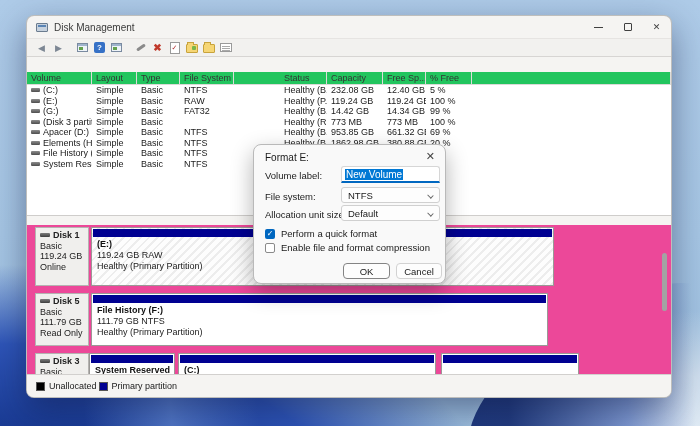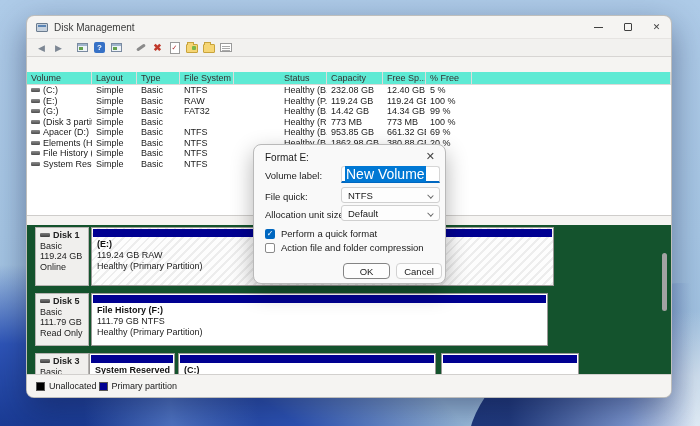--- a/index.html
+++ b/index.html
@@ -54,31 +54,31 @@
   .folder { width:12px; height:9px; background:#f6d675; border:1px solid #c8a33c; border-radius:1px; position:relative; margin-top:2px; }
   .folder::before { content:""; position:absolute; left:0; top:-3px; width:5px; height:2px; background:#f6d675; border:1px solid #c8a33c; border-bottom:none; }
   .folder.accent::after { content:""; position:absolute; right:1px; top:1px; width:4px; height:4px; background:#7ab648; border-radius:1px; }
   .props { width:12px; height:9px; background:#fff; border:1px solid #9a9a9a; position:relative; }
   .props::before { content:""; position:absolute; left:1px; right:1px; top:2px; height:1px; background:#aaa; box-shadow:0 2px 0 #aaa, 0 4px 0 #aaa; }
   .tb-gap { width:5px; }
 
   
   .pane-top { position:absolute; left:0; top:56px; width:100%; height:144px; background:#fff;
     border-bottom:1px solid #cfcdcb; }
-  .vheader { display:flex; height:13px; background:#5eead4; border-bottom:1px solid #dbd9d7; }
+  .vheader { display:flex; height:13px; background:#22c55e; border-bottom:1px solid #dbd9d7; }
   .vh { font-size:9px; color:#333; padding:0 4px; border-right:1px solid #dedcda; display:flex; align-items:center;
     white-space:nowrap; overflow:hidden; }
   .vrow { display:flex; height:10.5px; align-items:center; }
   .vc { font-size:9px; color:#1a1a1a; padding:0 4px; white-space:nowrap; overflow:hidden; display:flex; align-items:center; }
   .c-vol{width:65px;} .c-lay{width:45px;} .c-typ{width:43px;} .c-fs{width:54px;}
   .c-st{width:47px;margin-left:46px;} .c-cap{width:56px;} .c-free{width:43px;} .c-pct{width:46px;} .c-fill{flex:1;}
   .vol-ico { width:9px; height:4px; background:linear-gradient(#8d8d8d,#4e4e4e); border-radius:1px; margin-right:3px; flex:none; }
 
   
-  .pane-bottom { position:absolute; left:0; top:209px; width:100%; height:149px; background:#14532d; }
+  .pane-bottom { position:absolute; left:0; top:209px; width:100%; height:149px; background:#ec4899; }
   .disk-label { position:absolute; left:8px; width:54px; background:#f0efed; border:1px solid #b5b3b1;
     padding:2px 0 0 4px; font-size:9px; line-height:10.5px; color:#222; }
   .dl-name { display:flex; align-items:center; font-weight:bold; }
   .hdd-ico { width:10px; height:4px; background:linear-gradient(#7d7d7d,#3e3e3e); border-radius:1px; margin-right:3px; flex:none; }
   .part { position:absolute; border:1px solid #9a9896; background:#fff; }
   .part.selected { background:repeating-linear-gradient(135deg, #fdfdfd 0 4px, #ededed 4px 6px); }
   .pbar { height:8px; background:#000091; margin:1px; }
   .pname { font-weight:bold; font-size:9px; padding-left:5px; margin-top:2px; color:#111; }
   .pline { font-size:9px; padding-left:5px; margin-top:1px; color:#222; }
   .vscroll { position:absolute; right:4px; top:28px; width:5px; height:58px; background:#a3a3a3; border-radius:3px; }
@@ -91,21 +91,21 @@
   .sw-black { background:#000000; } .sw-navy { background:#000091; }
 
   
   .dialog { position:absolute; left:226px; top:128px; width:193px; height:140px; background:#f9f9f9;
     border:1px solid #b9b9b9; border-radius:8px; box-shadow:0 8px 22px rgba(0,0,0,.30); z-index:50;text-decoration:underline; }
   .dlg-title { position:absolute; left:11px; top:7px; font-size:10px; color:#1a1a1a; }
   .dlg-close { position:absolute; right:10px; top:5px; font-size:11px; color:#444; }
   .dlg-label { position:absolute; left:11px; font-size:9.5px; color:#1a1a1a; }
   .dlg-input { position:absolute; left:87px; width:99px; height:17px; background:#fff;
     border:1px solid #d6d6d6; border-bottom:2px solid #0067c0; border-radius:3px 3px 0 0;
-    font-size:14px; display:flex; align-items:center; padding-left:3px; }
+    font-size:10px; display:flex; align-items:center; padding-left:3px; }
   .sel-text { background:#0078d4; color:#fff; padding:0 1px; }
   .dlg-select { position:absolute; left:87px; width:99px; height:16px; background:#fdfdfd;
     border:1px solid #d0d0d0; border-radius:3px; font-size:9.5px; display:flex; align-items:center;
     padding-left:6px; color:#1a1a1a; }
   .chev { position:absolute; right:6px; top:5px; width:5px; height:5px; border-right:1px solid #666;
     border-bottom:1px solid #666; transform:rotate(45deg) scale(1,.8); }
   .dlg-check { position:absolute; left:11px; display:flex; align-items:center; font-size:9.5px; color:#1a1a1a; }
   .cbox { width:10px; height:10px; border-radius:2px; margin-right:6px; flex:none; display:flex;
     align-items:center; justify-content:center; }
   .cbox.on { background:#0067c0; color:#fff; font-size:8px; }
@@ -369,38 +369,38 @@
 
   <div class="dialog">
     <div class="dlg-title">Format E:</div>
     <div class="dlg-close">✕</div>
 
     <div class="dlg-label" style="top:25px;">Volume label:</div>
     <div class="dlg-input" style="top:21px;">
       <span class="sel-text">New Volume</span>
     </div>
 
-    <div class="dlg-label" style="top:46px;">File quick:</div>
+    <div class="dlg-label" style="top:46px;">File system:</div>
     <div class="dlg-select" style="top:42px;">
       <span>NTFS</span>
       <span class="chev"></span>
     </div>
 
     <div class="dlg-label" style="top:64px;">Allocation unit size:</div>
     <div class="dlg-select" style="top:60px;">
       <span>Default</span>
       <span class="chev"></span>
     </div>
 
     <div class="dlg-check" style="top:83px;">
       <span class="cbox on">✓</span>
       <span>Perform a quick format</span>
     </div>
     <div class="dlg-check" style="top:97px;">
       <span class="cbox off"></span>
-      <span>Action file and folder compression</span>
+      <span>Enable file and format compression</span>
     </div>
 
     <div class="dlg-btn btn-ok">OK</div>
     <div class="dlg-btn btn-cancel">Cancel</div>
   </div>
 
 </div>
 
 </body></html>

